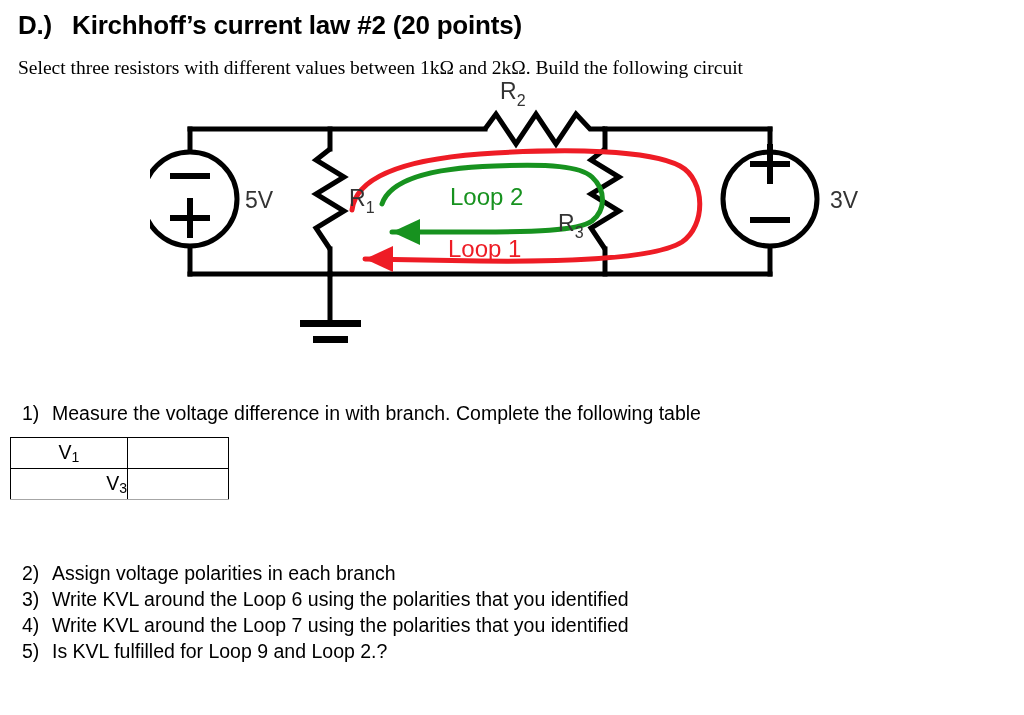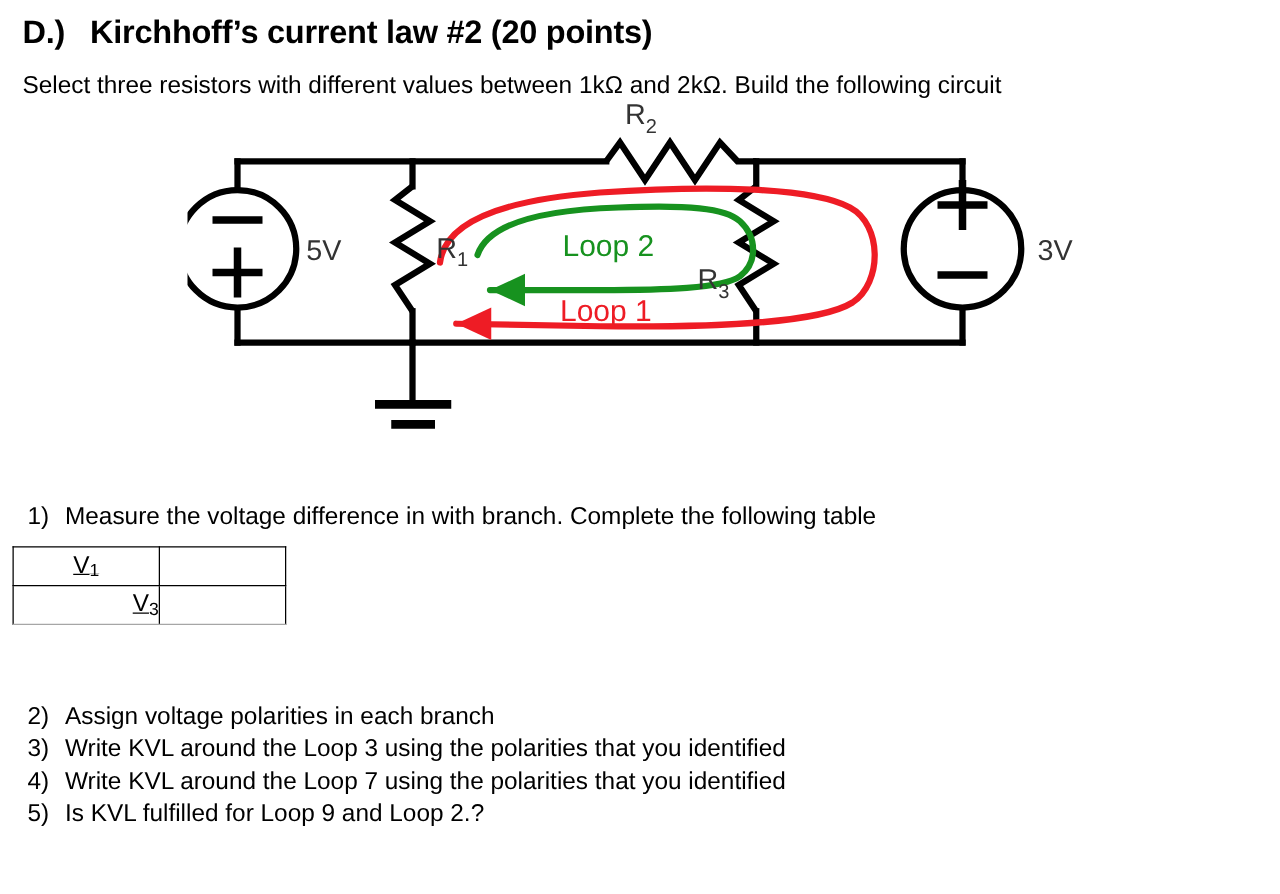--- a/index.html
+++ b/index.html
@@ -34,20 +34,21 @@
   }
   .title .lead { margin-right: 20px; }
 
   .intro {
     position: absolute;
     left: 18px;
     top: 55px;
     width: 930px;
     font-size: 19.5px;
     line-height: 26px;
+    font-family: Liberation Serif, serif;
   }
 
   
   .circuit {
     position: absolute;
     left: 150px;
     top: 74px;
     width: 730px;
     height: 290px;
   }
@@ -82,21 +83,20 @@
     left: 10px;
     top: 437px;
     border-collapse: collapse;
     table-layout: fixed;
   }
   .vtable td {
     border: 1px solid #000000;
     height: 30px;
     font-size: 19.5px;
     padding: 0;
-    text-decoration: underline;
   }
   .vtable td.lbl {
     width: 116px;
     text-align: center;
   }
   .vtable td.val {
     width: 100px;
   }
   .vtable tr.faint td {
     border-top-color: #a6a6a6;
@@ -225,21 +225,21 @@
         <td class="val"></td>
       </tr>
     </tbody>
   </table>
 
   <div class="qlist">
     <div class="q">
       <span class="num">2)</span><span>Assign voltage polarities in each branch</span>
     </div>
     <div class="q">
-      <span class="num">3)</span><span>Write KVL around the Loop 3 using the polarities that you identified</span>
+      <span class="num">3)</span><span>Write KVL around the Loop 6 using the polarities that you identified</span>
     </div>
     <div class="q">
       <span class="num">4)</span><span>Write KVL around the Loop 7 using the polarities that you identified</span>
     </div>
     <div class="q">
       <span class="num">5)</span><span>Is KVL fulfilled for Loop 9 and Loop 2.?</span>
     </div>
   </div>
 
 </div>

